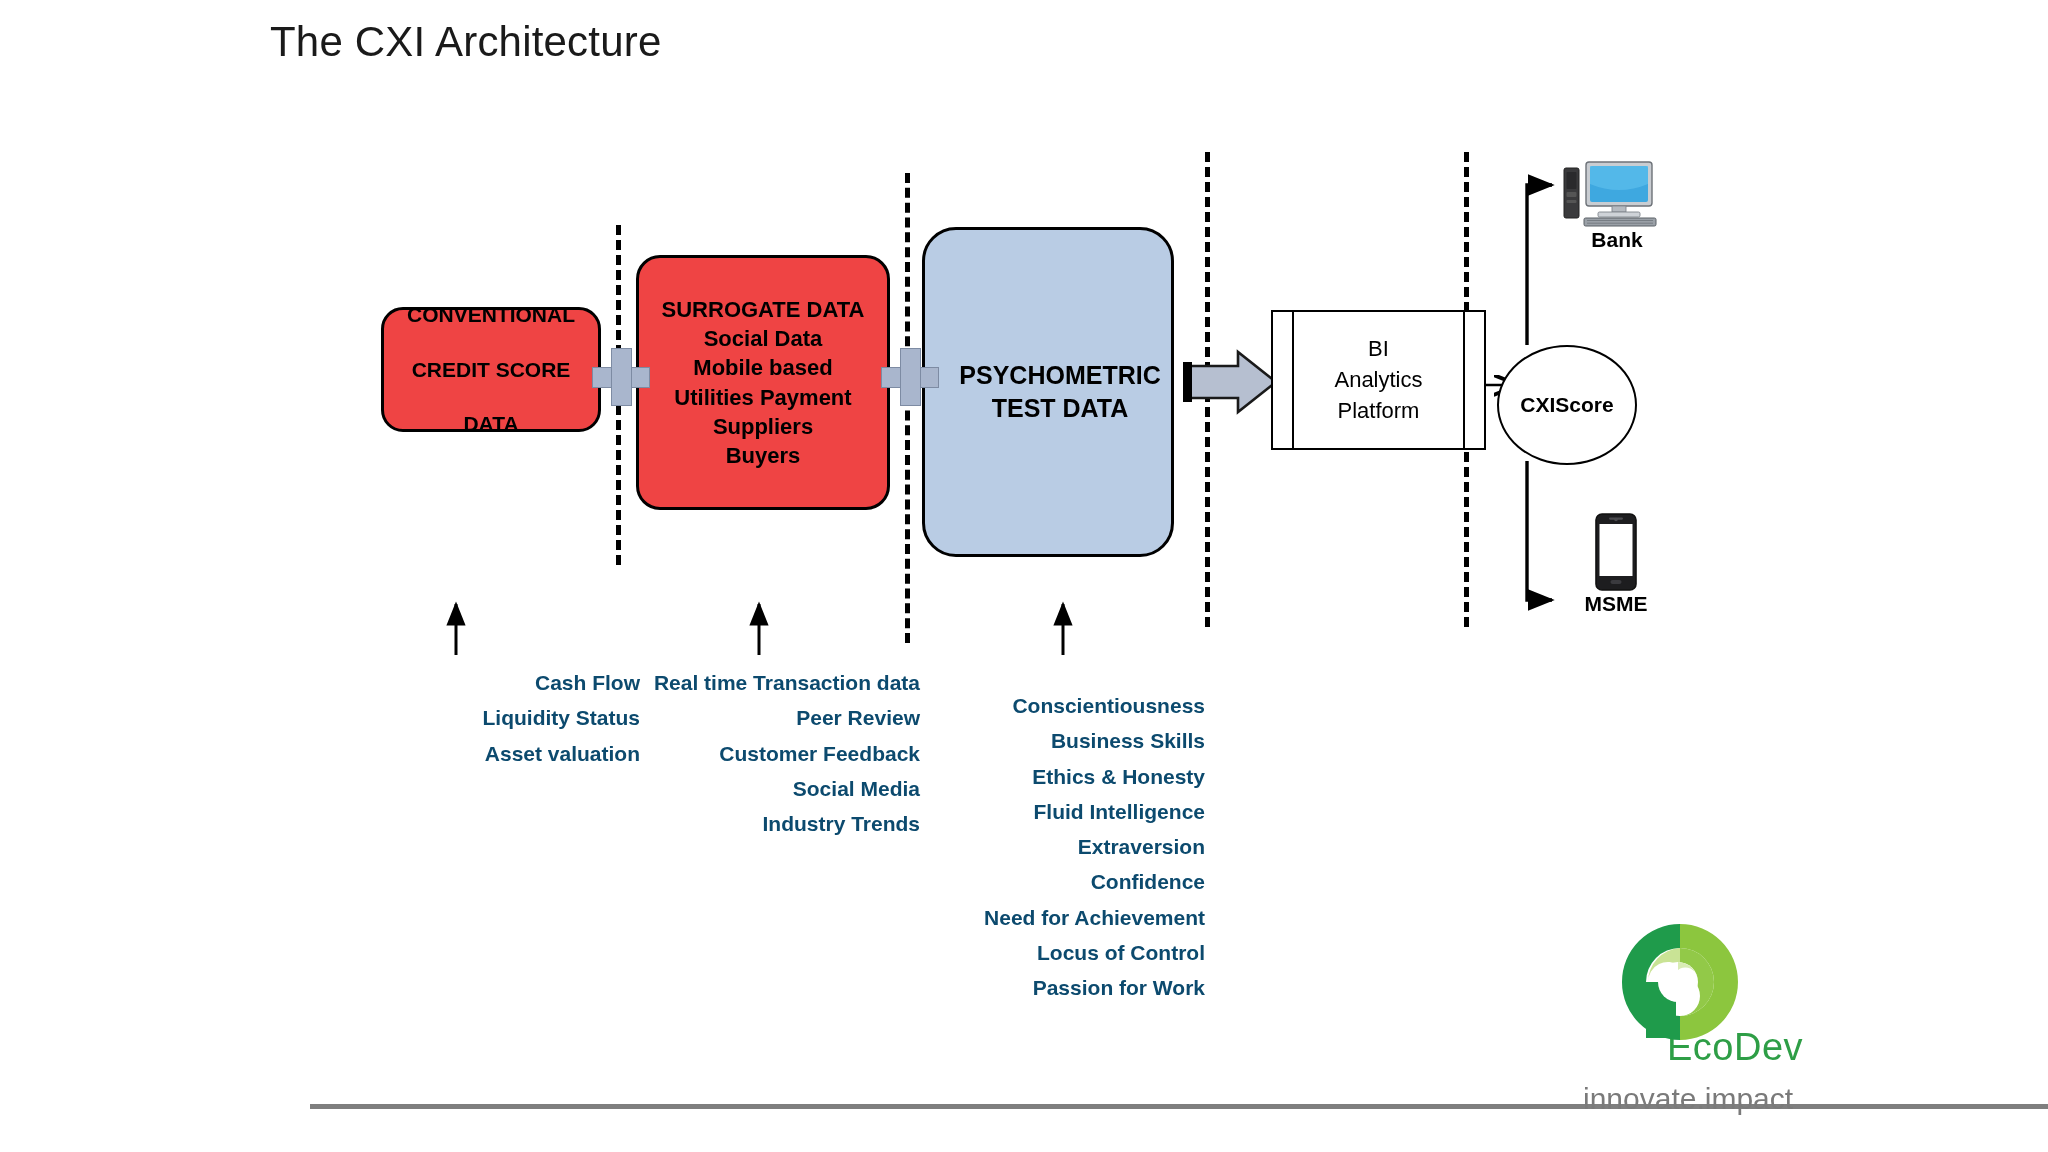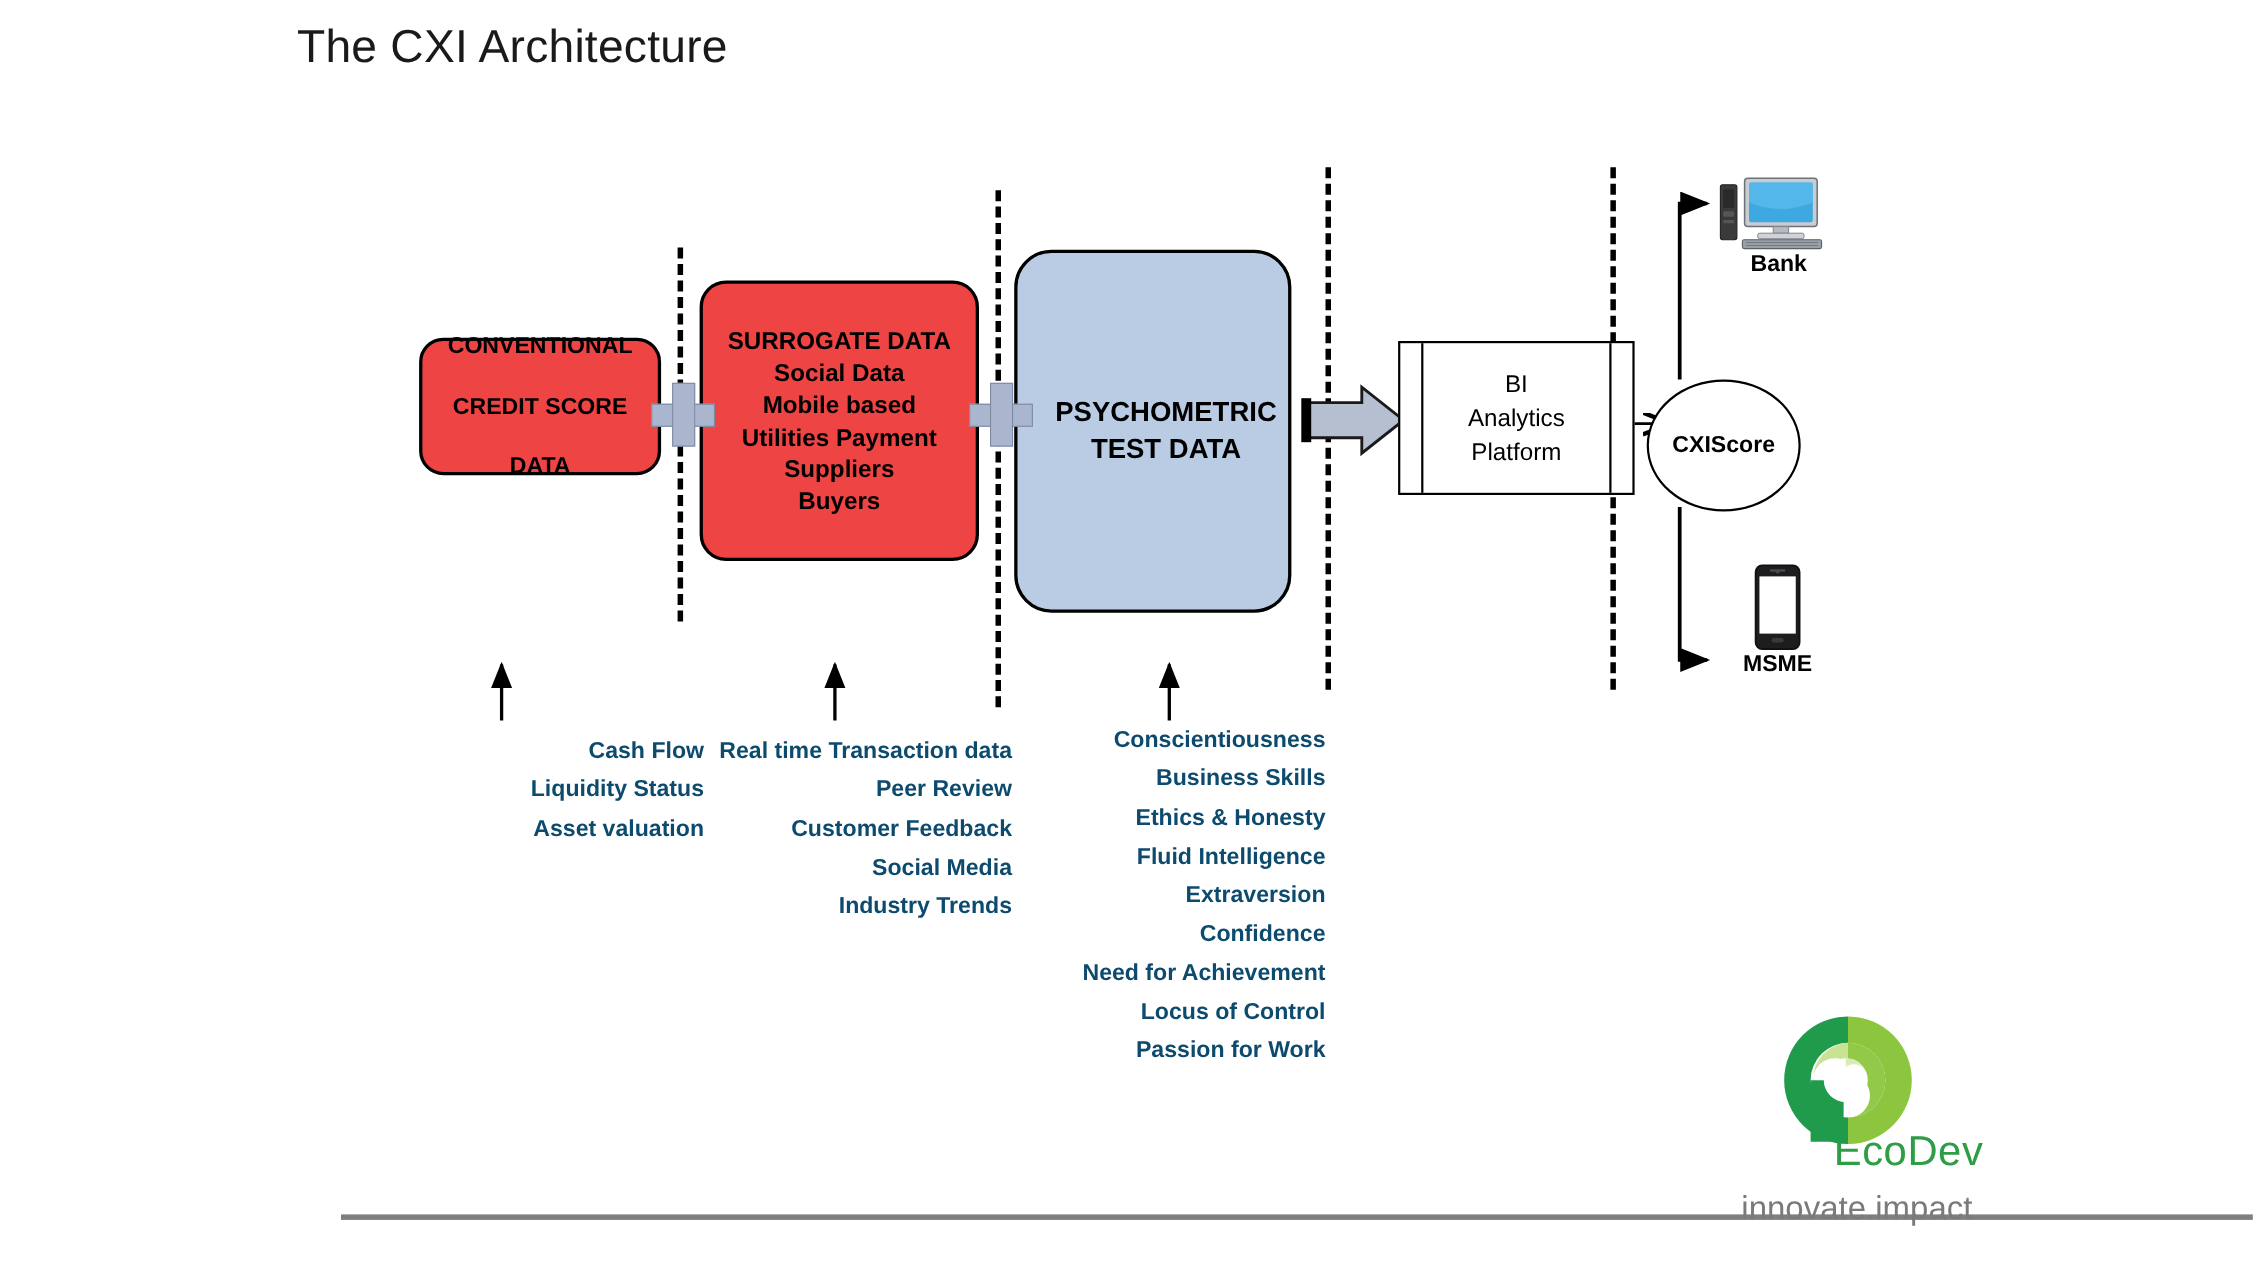--- a/index.html
+++ b/index.html
@@ -157,21 +157,21 @@
   .label-col {
     position: absolute;
     text-align: right;
     font-size: 21px;
     font-weight: bold;
     line-height: 1.68;
     color: #0c4a6e;
   }
   #col-conventional { left: 340px;  top: 665px; width: 300px; }
   #col-surrogate    { left: 610px;  top: 665px; width: 310px; }
-  #col-psychometric { left: 905px;  top: 655px; width: 300px; }
+  #col-psychometric { left: 905px;  top: 688px; width: 300px; }
 
   
   #footer-rule {
     position: absolute; left: 310px; top: 1104px; width: 1738px; height: 5px;
     background: #7f7f7f;
   }
 
   
   #logo-wrap { position: absolute; left: 1590px; top: 920px; width: 200px; height: 130px; z-index: 6; }
   #logo-mark { position: absolute; left: 0; top: 0; width: 180px; height: 125px; }

